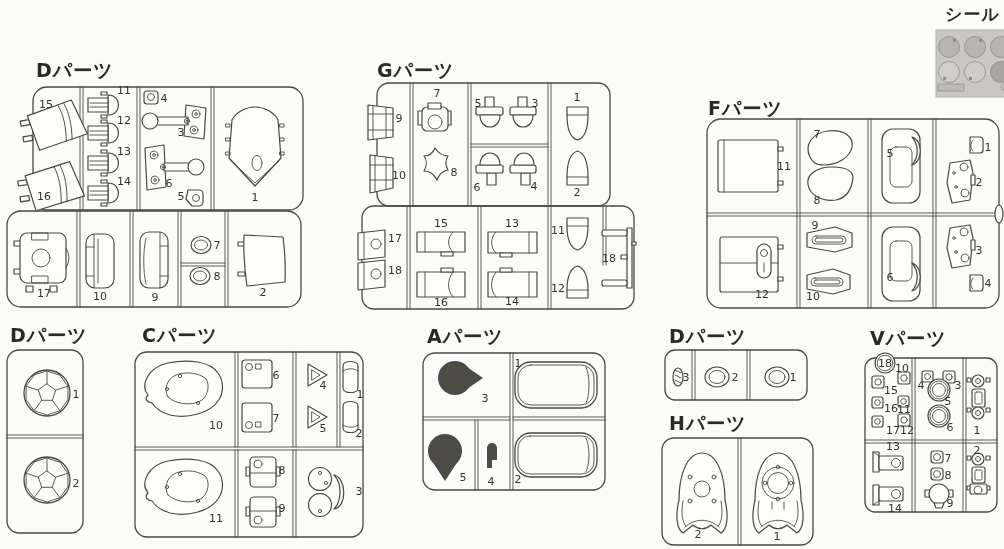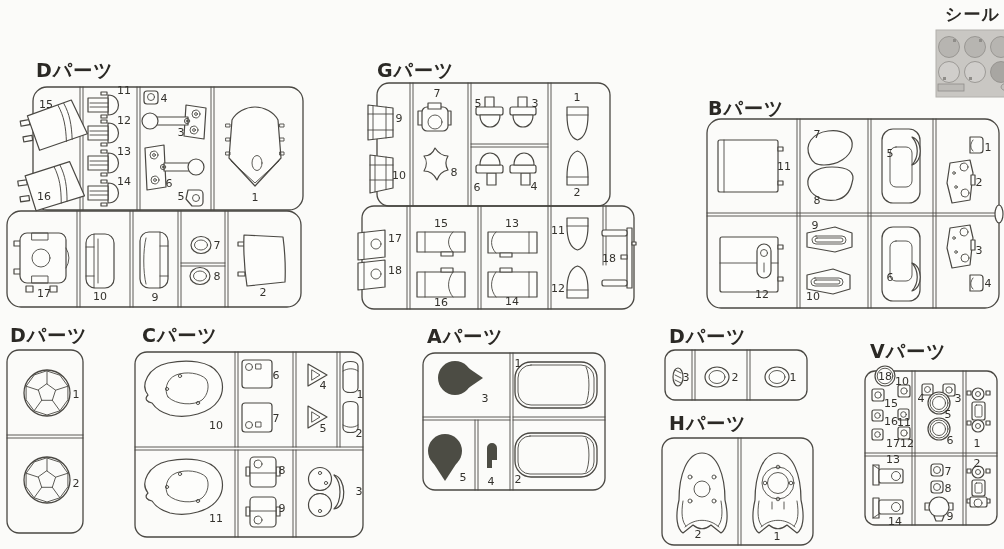--- a/index.html
+++ b/index.html
@@ -307,21 +307,21 @@
           <rect x="96" y="38" width="3" height="3"></rect>
         <rect x="10" y="77" width="3" height="3"></rect>
           <rect x="36" y="77" width="3" height="3"></rect>
           <rect x="72" y="64" width="3" height="3"></rect>
           <rect x="96" y="64" width="3" height="3"></rect>
       </g>
     </svg>
   </section>
 
   <section class="sec" style="left:700px;top:95px;width:304px;height:220px">
-    <h2 class="t" style="left:8px;top:1px">Bパーツ</h2>
+    <h2 class="t" style="left:8px;top:1px">Fパーツ</h2>
     <svg width="304" height="220" viewBox="0 0 304 220">
       <rect x="7" y="24" width="292" height="189" rx="14" class="ln"></rect>
       <path class="th" d="M97,24 V213 M100,24 V213 M168,24 V213 M171,24 V213 M233,24 V213 M236,24 V213 M7,118 H299 M7,121 H299"></path>
       <ellipse cx="299" cy="119" rx="4" ry="9" class="wh"></ellipse>
       <g>
         <rect x="18" y="45" width="60" height="52" rx="2" class="wh"></rect>
         <path class="th" d="M24,45 V97"></path>
         <rect x="78" y="52" width="5" height="4" class="wh"></rect>
           <rect x="78" y="86" width="5" height="4" class="wh"></rect>
       </g>
@@ -572,21 +572,21 @@
           <circle cx="136" cy="78" r="1.8" class="th"></circle>
           <circle cx="123" cy="94" r="1.8" class="th"></circle>
           <circle cx="123" cy="62" r="1.8" class="th"></circle>
         <path class="th" d="M117,97 V104 M129,97 V104"></path>
       </g>
     </svg>
   <span class="pn" style="left: 122px; top: 131px;">1</span>
       <span class="pn" style="left: 43px; top: 129px;">2</span>
     </section>
 
-  <section class="sec" style="left:860px;top:333px;width:144px;height:200px">
+  <section class="sec" style="left:860px;top:320px;width:144px;height:200px">
     <h2 class="t" style="left:10px;top:6px">Vパーツ</h2>
     <svg width="144" height="200" viewBox="0 0 144 200">
       <rect x="5" y="38" width="132" height="154" rx="10" class="ln"></rect>
       <path class="th" d="M52,38 V192 M55,38 V192 M103,38 V192 M106,38 V192 M5,120 H137 M5,123 H137"></path>
       <g>
           <circle cx="25" cy="43" r="10" class="wh"></circle>
           <circle cx="25" cy="43" r="7.8" class="th"></circle>
         </g>
 
       <g>

